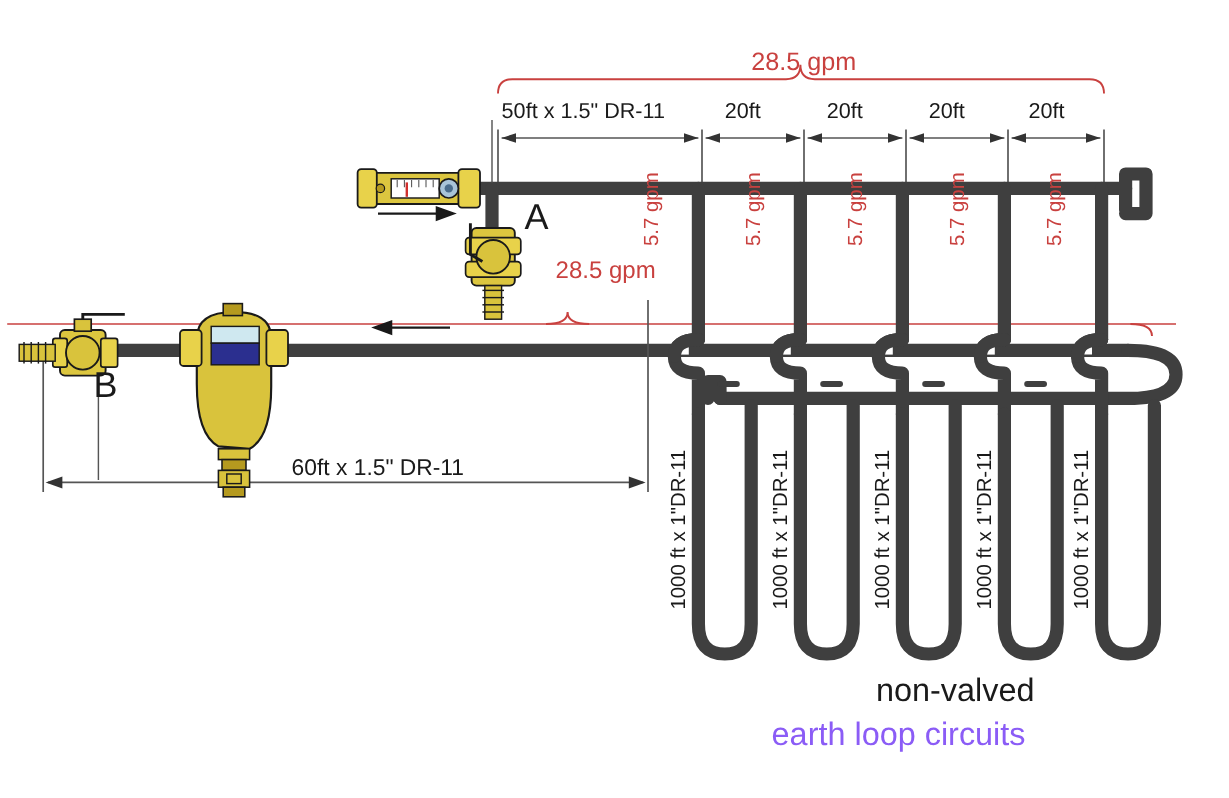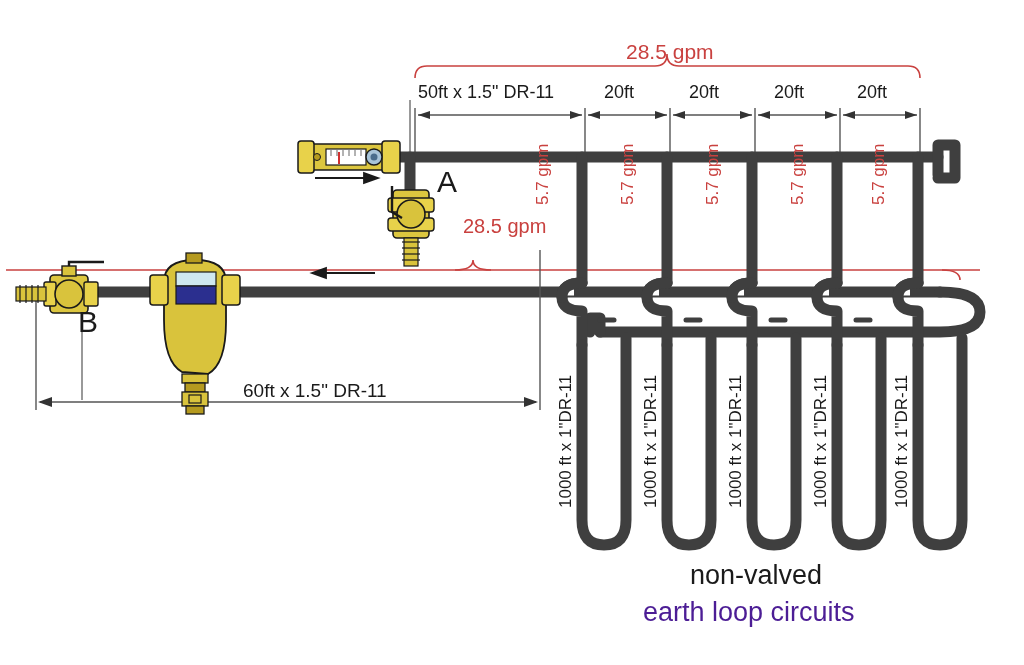--- a/index.html
+++ b/index.html
@@ -225,16 +225,16 @@
   <div class="txt" style="left:703px;top:205px;font-size:17px;color:#c9413f;transform:rotate(-90deg);transform-origin:left top;">5.7 gpm</div>
   <div class="txt" style="left:788px;top:205px;font-size:17px;color:#c9413f;transform:rotate(-90deg);transform-origin:left top;">5.7 gpm</div>
   <div class="txt" style="left:869px;top:205px;font-size:17px;color:#c9413f;transform:rotate(-90deg);transform-origin:left top;">5.7 gpm</div>
 
   <div class="txt" style="left:556px;top:508px;font-size:17px;color:#1a1a1a;transform:rotate(-90deg);transform-origin:left top;">1000 ft x 1"DR-11</div>
   <div class="txt" style="left:641px;top:508px;font-size:17px;color:#1a1a1a;transform:rotate(-90deg);transform-origin:left top;">1000 ft x 1"DR-11</div>
   <div class="txt" style="left:726px;top:508px;font-size:17px;color:#1a1a1a;transform:rotate(-90deg);transform-origin:left top;">1000 ft x 1"DR-11</div>
   <div class="txt" style="left:811px;top:508px;font-size:17px;color:#1a1a1a;transform:rotate(-90deg);transform-origin:left top;">1000 ft x 1"DR-11</div>
   <div class="txt" style="left:892px;top:508px;font-size:17px;color:#1a1a1a;transform:rotate(-90deg);transform-origin:left top;">1000 ft x 1"DR-11</div>
 
-  <div class="txt" style="left:690px;top:560px;font-size:27px;color:#1a1a1a;">non-valved</div>
-  <div class="txt" style="left:643px;top:597px;font-size:27px;color:#4c1d95;">earth loop circuits</div>
+  <div class="txt" style="left:730px;top:560px;font-size:27px;color:#1a1a1a;">non-valved</div>
+  <div class="txt" style="left:643px;top:597px;font-size:27px;color:#8b5cf6;">earth loop circuits</div>
 
 </div>
 
 </body></html>

